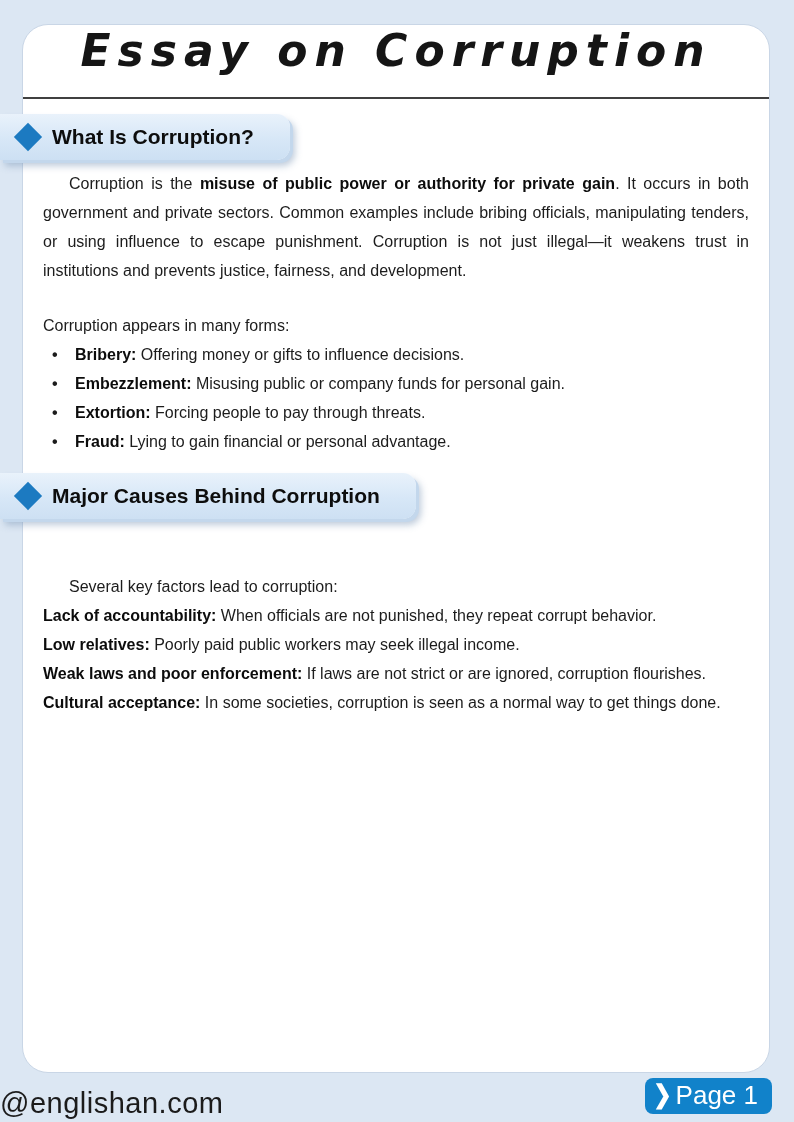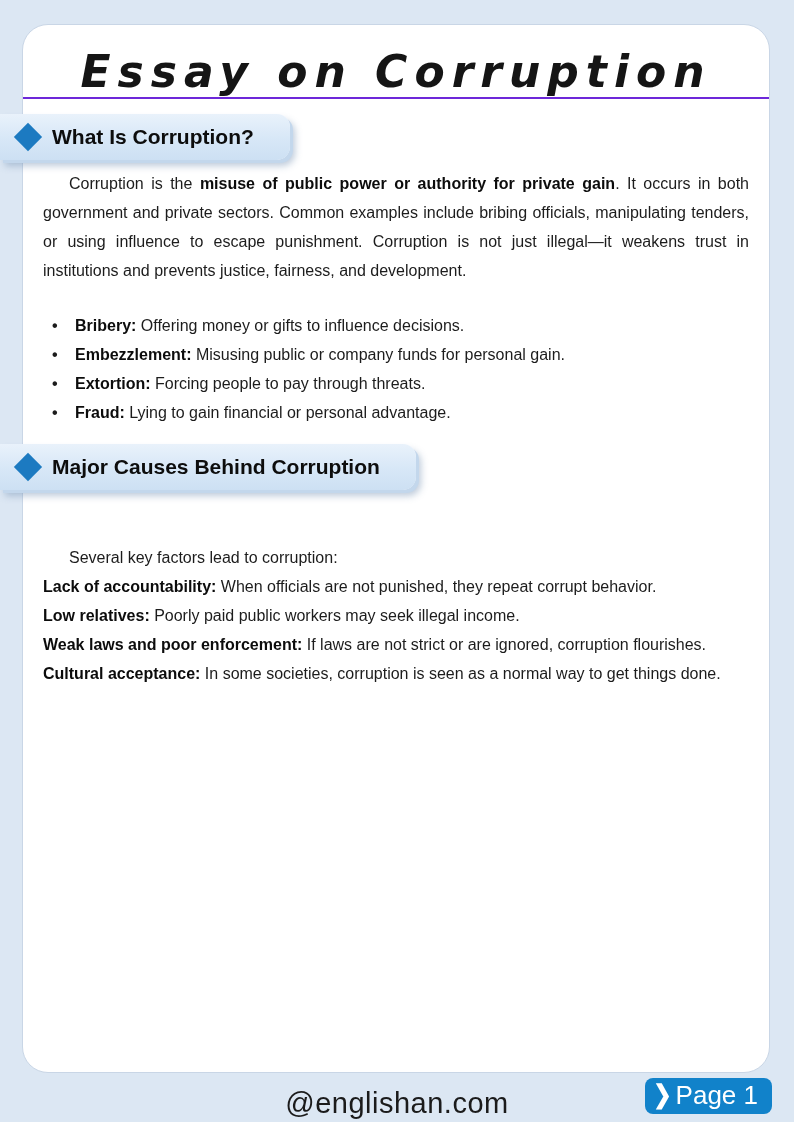--- a/index.html
+++ b/index.html
@@ -13,22 +13,22 @@
   .page-card{
     position:absolute;left:22px;top:24px;
     width:748px;height:1049px;
     background:#ffffff;
     border:1px solid #c9d6e6;
     border-radius:26px;
     box-sizing:border-box;
   }
   .title-row{
     height:72px;
-    border-bottom:2px solid #6d28d9;
-    display:flex;align-items:flex-end;justify-content:center;
+    border-bottom:2px solid #404040;
+    display:flex;align-items:flex-start;justify-content:center;
   }
   .page-title{
     font-family:"DejaVu Sans",sans-serif;
     font-style:italic;font-weight:bold;
     font-size:44px;letter-spacing:7px;
     color:#151515;white-space:nowrap;
   }
   #sections{padding:0 0 10px 0;}
   .section{margin-top:15px;}
   .section-head{
@@ -66,21 +66,21 @@
     text-align:justify;
   }
   .bullet::before{
     content:"•";
     position:absolute;left:9px;top:0;
     font-weight:bold;
   }
   .blk b{font-weight:bold;color:#0c0c0c;}
   .footer{
     position:absolute;left:0;bottom:0;width:794px;height:37px;
-    display:flex;align-items:center;justify-content:center;
+    display:flex;align-items:center;justify-content:flex-start;
   }
   .footer-site{
     font-size:29px;color:#1b1b1b;letter-spacing:.5px;
   }
   .page-badge{
     position:absolute;right:22px;bottom:8px;
     background:#1182ca;
     border-radius:8px;
     color:#ffffff;
     display:flex;align-items:center;
@@ -104,20 +104,21 @@
         <div class="section-head">
           <span class="diamond"></span>
           <span class="head-label">What Is Corruption?</span>
         </div>
         <div class="section-body">
           <div class="blk para-justify-indent"><span>Corruption is the </span><b>misuse of public power or authority for private gain</b><span>. It occurs in both government and private sectors. Common examples include bribing officials, manipulating tenders, or using influence to escape punishment. Corruption is not just illegal—it weakens trust in institutions and prevents justice, fairness, and development.</span></div>
         </div>
       </section>
       <section class="section">
         <div class="section-body">
+          <div class="blk line"><span>Corruption appears in many forms:</span></div>
           <div class="blk bullet"><b>Bribery:</b><span> Offering money or gifts to influence decisions.</span></div>
           <div class="blk bullet"><b>Embezzlement:</b><span> Misusing public or company funds for personal gain.</span></div>
           <div class="blk bullet"><b>Extortion:</b><span> Forcing people to pay through threats.</span></div>
           <div class="blk bullet"><b>Fraud:</b><span> Lying to gain financial or personal advantage.</span></div>
         </div>
       </section>
       <section class="section">
         <div class="section-head">
           <span class="diamond"></span>
           <span class="head-label">Major Causes Behind Corruption</span>

